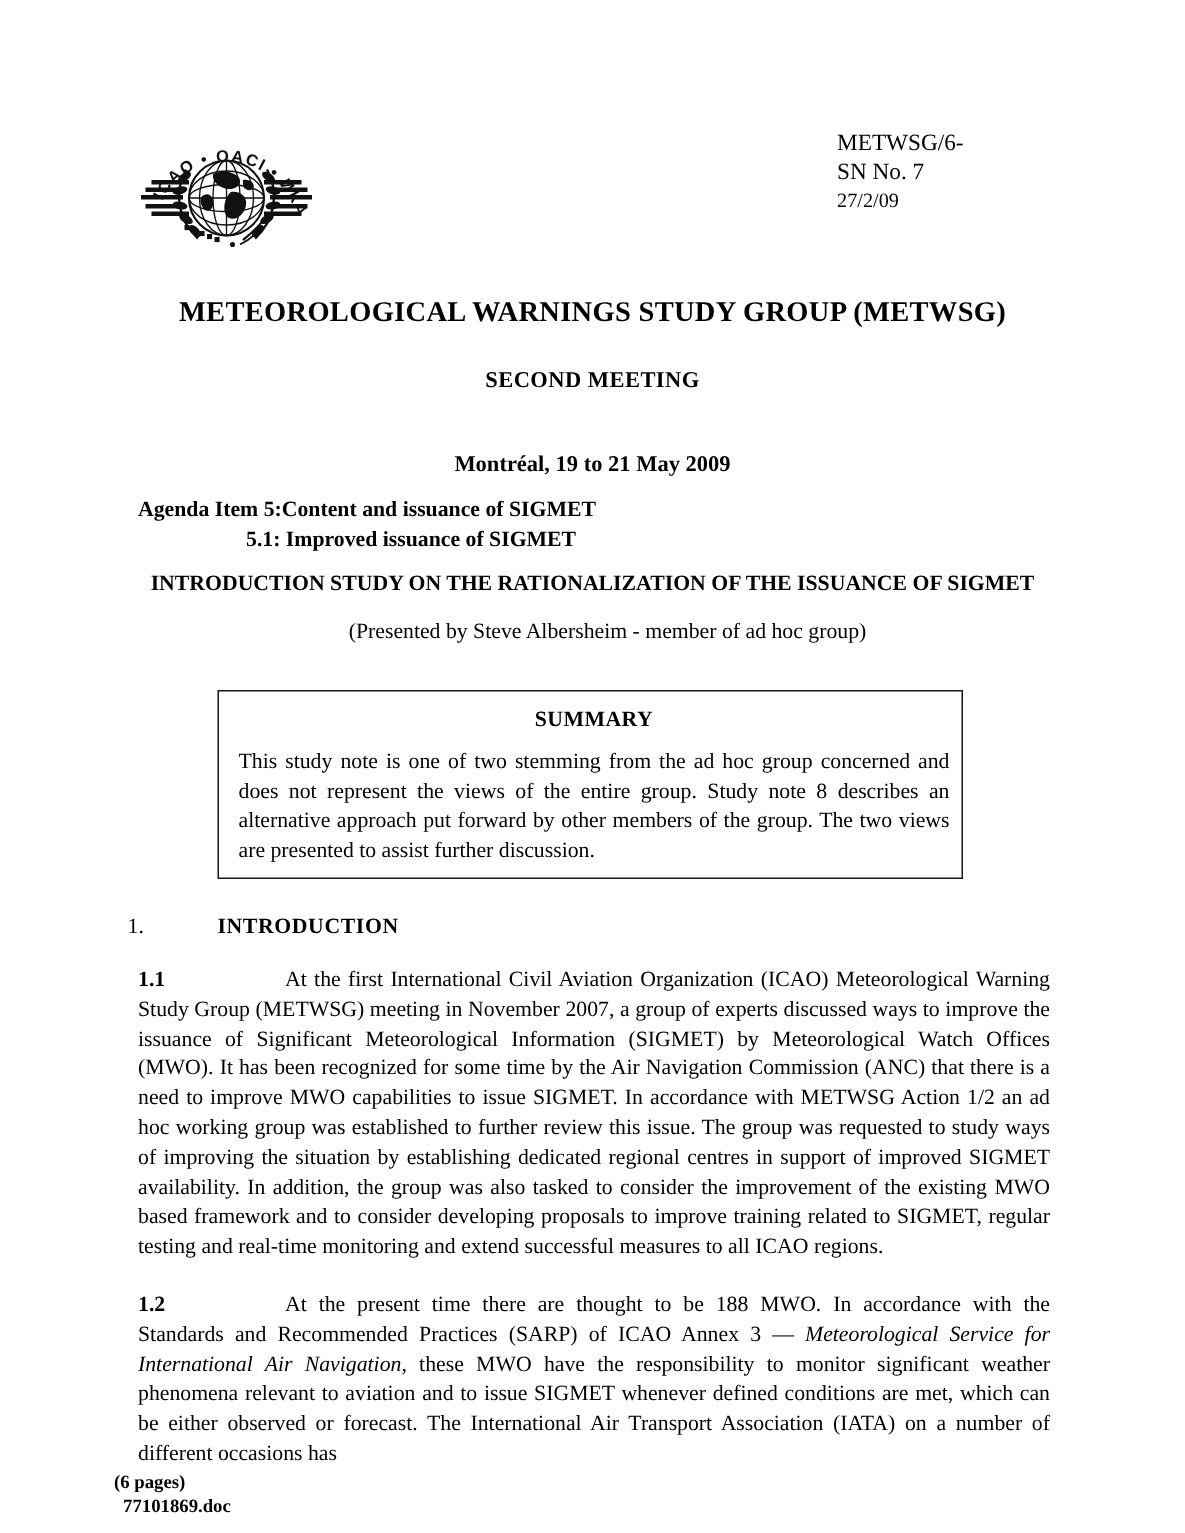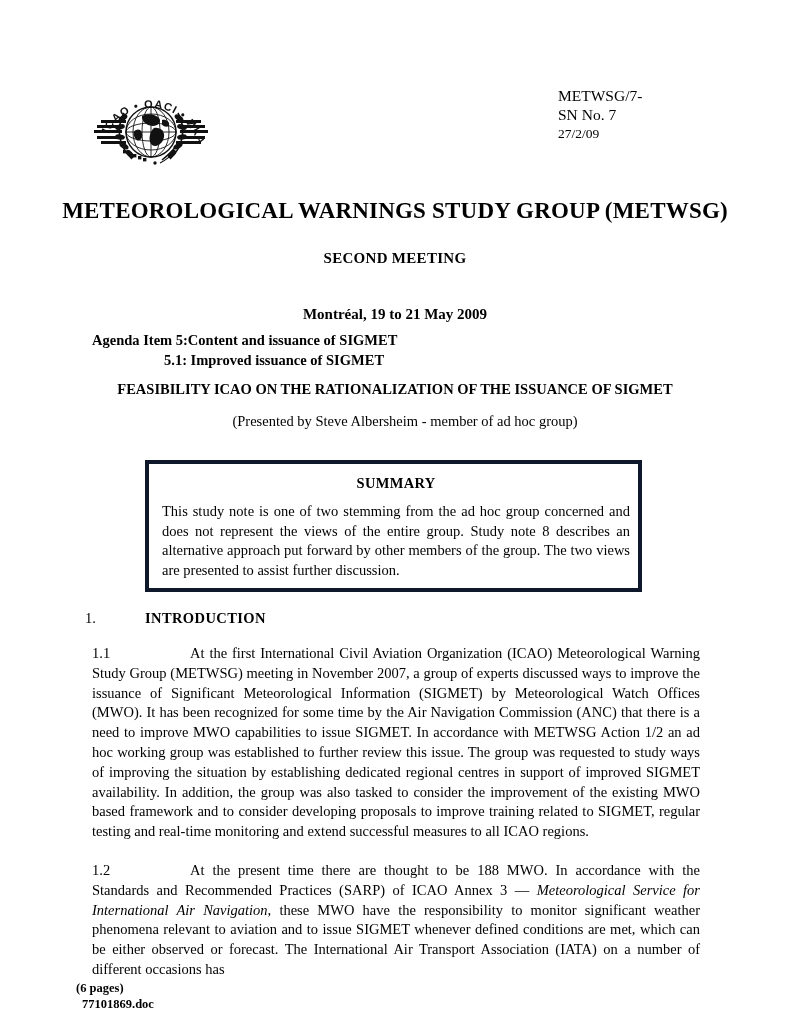--- a/index.html
+++ b/index.html
@@ -46,21 +46,21 @@
     width: 160px;
     font-size: 15.5px;
     line-height: 19px;
   }
   .docref .code { white-space: pre-line; }
   .docref .date { font-size: 13.5px; line-height: 17px; margin-top: 1px; }
 
   
   .title-block { position: absolute; left: 0; right: 0; top: 198px; text-align: center; }
   .t-main {
-    font-size: 23px;
+    font-size: 19px;
     font-weight: bold;
     letter-spacing: 0.2px;
   }
   .t-sub {
     font-size: 15px;
     font-weight: bold;
     margin-top: 26px;
     letter-spacing: 0.3px;
   }
   .t-place {
@@ -98,21 +98,21 @@
     font-size: 14.5px;
     padding-left: 20px;
   }
 
   
   .summary-box {
     position: absolute;
     left: 145px;
     top: 460px;
     width: 497px;
-    border: 4px solid #0f172a;
+    border: 1px solid #0f172a;
     box-sizing: border-box;
     padding: 11px 8px 8px 13px;
   }
   .summary-title {
     text-align: center;
     font-size: 14.5px;
     font-weight: bold;
     letter-spacing: 0.3px;
     margin-bottom: 10px;
   }
@@ -140,20 +140,21 @@
     width: 608px;
     font-size: 14.5px;
     line-height: 19.8px;
     text-align: justify;
     text-justify: inter-word;
   }
   .para { margin-bottom: 19px; }
   .para .pnum {
     display: inline-block;
     width: 98px;
+    font-weight: bold;
   }
   .para em { font-style: italic; }
 
   
   .footer {
     position: absolute;
     left: 76px;
     top: 980px;
     font-size: 12.5px;
     line-height: 16px;
@@ -232,40 +233,40 @@
           <rect x="46" y="76" width="3.4" height="3.4"></rect>
           <rect x="51" y="78" width="3.4" height="3.4"></rect>
           <path d="M70,80 C75,76 80,72 84,66" stroke="#111" stroke-width="1.5" fill="none"></path>
           <path d="M68,83 C74,80 79,76 83,71" stroke="#111" stroke-width="1.2" fill="none"></path>
           <circle cx="63" cy="83" r="1.7"></circle>
         </g>
       </svg>
     </div>
 
     <div class="docref">
-      <div class="code">METWSG/7-
+      <div class="code">METWSG/6-
 SN No. 7</div>
       <div class="date">27/2/09</div>
     </div>
   </div>
 
   <div class="title-block">
     <div class="t-main">METEOROLOGICAL WARNINGS STUDY GROUP (METWSG)</div>
     <div class="t-sub">SECOND MEETING</div>
     <div class="t-place">Montréal, 19 to 21 May 2009</div>
   </div>
 
   <div class="agenda">
     <div class="row1">
       <span class="lbl">Agenda Item 5:</span><span class="val">Content and issuance of SIGMET</span>
     </div>
     <div class="row2">5.1: Improved issuance of SIGMET</div>
   </div>
 
-  <div class="t-feas">FEASIBILITY ICAO ON THE RATIONALIZATION OF THE ISSUANCE OF SIGMET</div>
+  <div class="t-feas">INTRODUCTION STUDY ON THE RATIONALIZATION OF THE ISSUANCE OF SIGMET</div>
   <div class="t-presented">(Presented by Steve Albersheim - member of ad hoc group)</div>
 
   <div class="summary-box">
     <div class="summary-title">SUMMARY</div>
     <div class="summary-text">This study note is one of two stemming from the ad hoc group concerned and does not represent the views of the entire group. Study note 8 describes an alternative approach put forward by other members of the group. The two views are presented to assist further discussion.</div>
   </div>
 
   <div class="section-head">
     <span class="num">1.</span><span class="txt">INTRODUCTION</span>
   </div>

